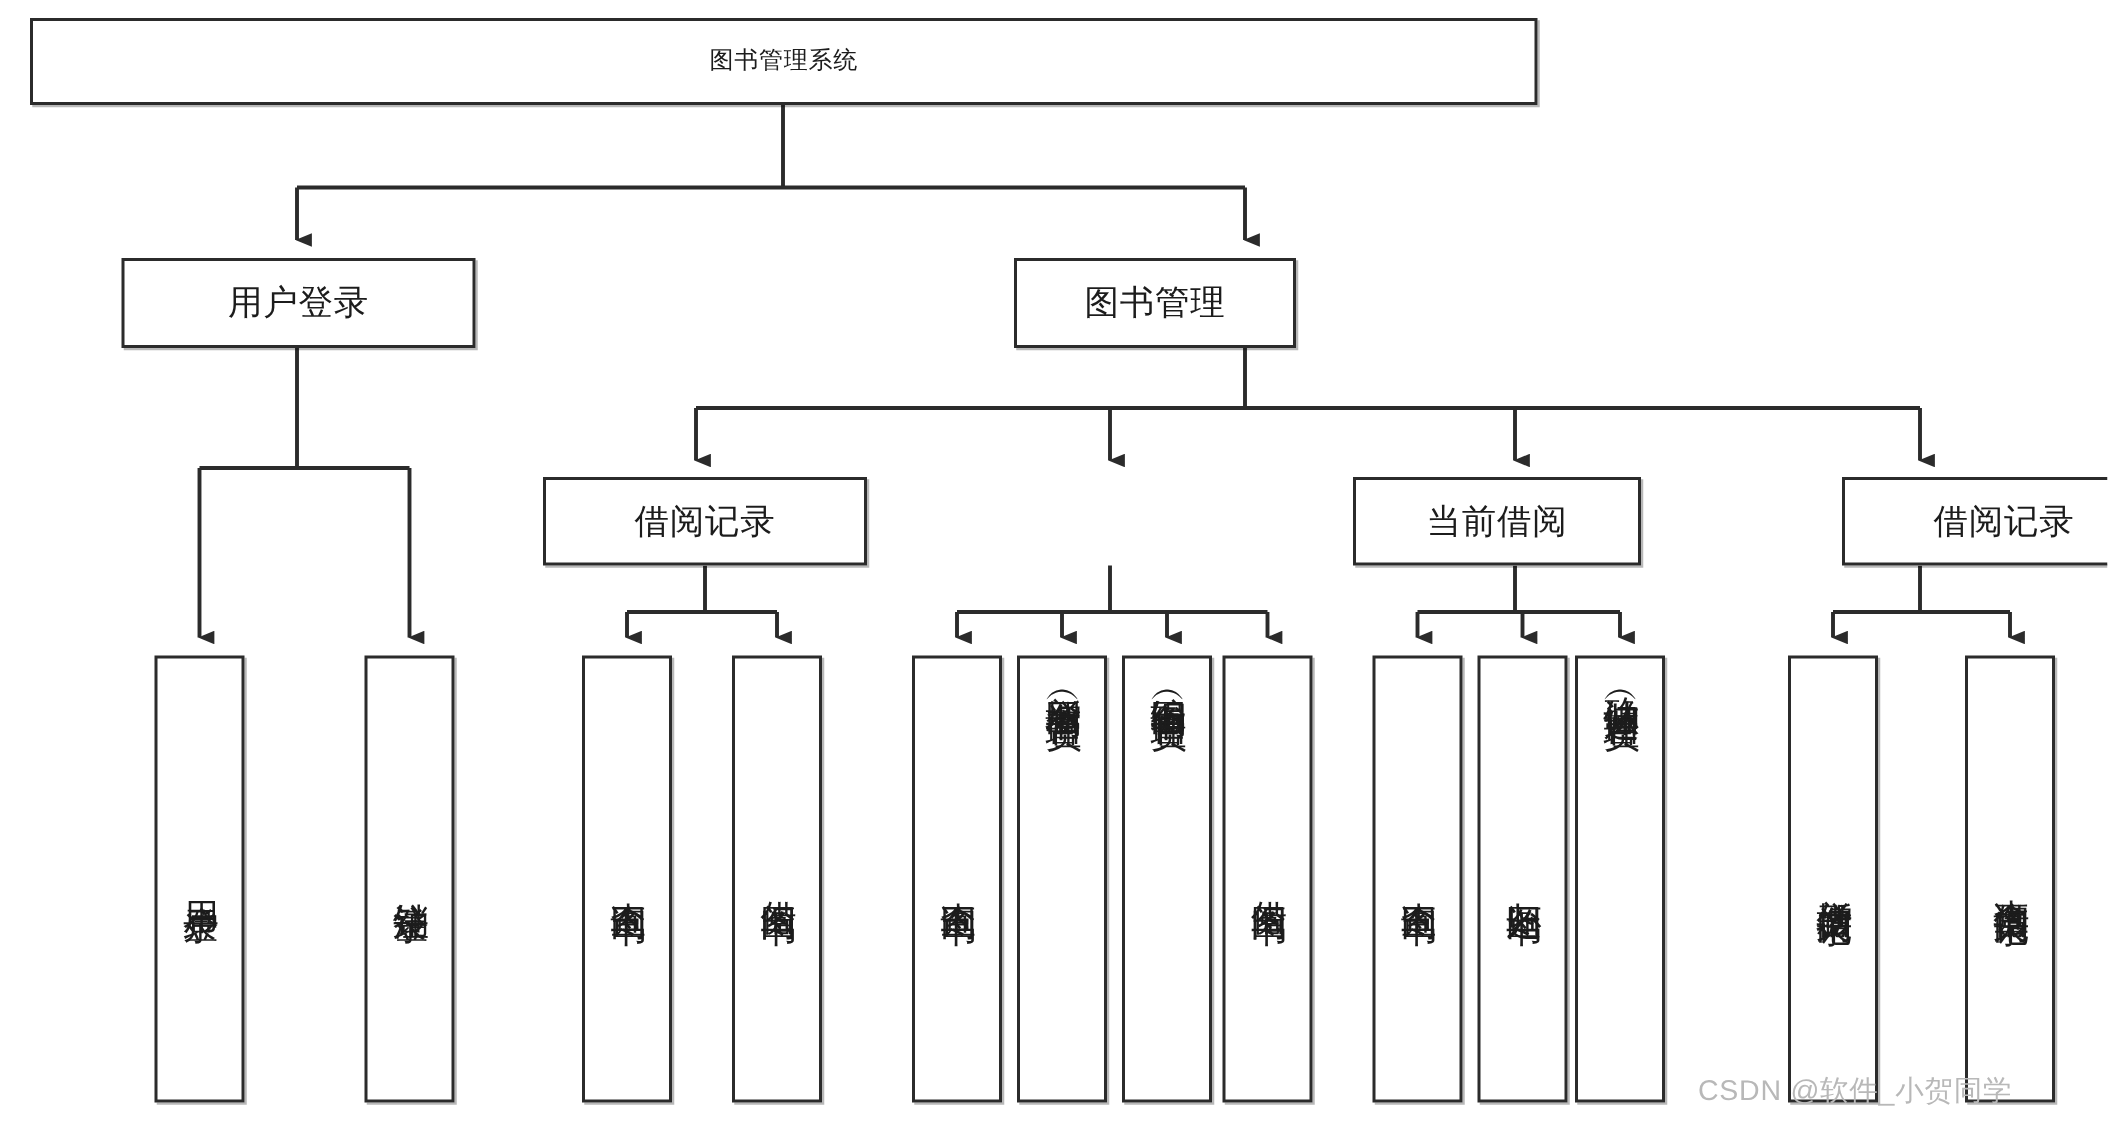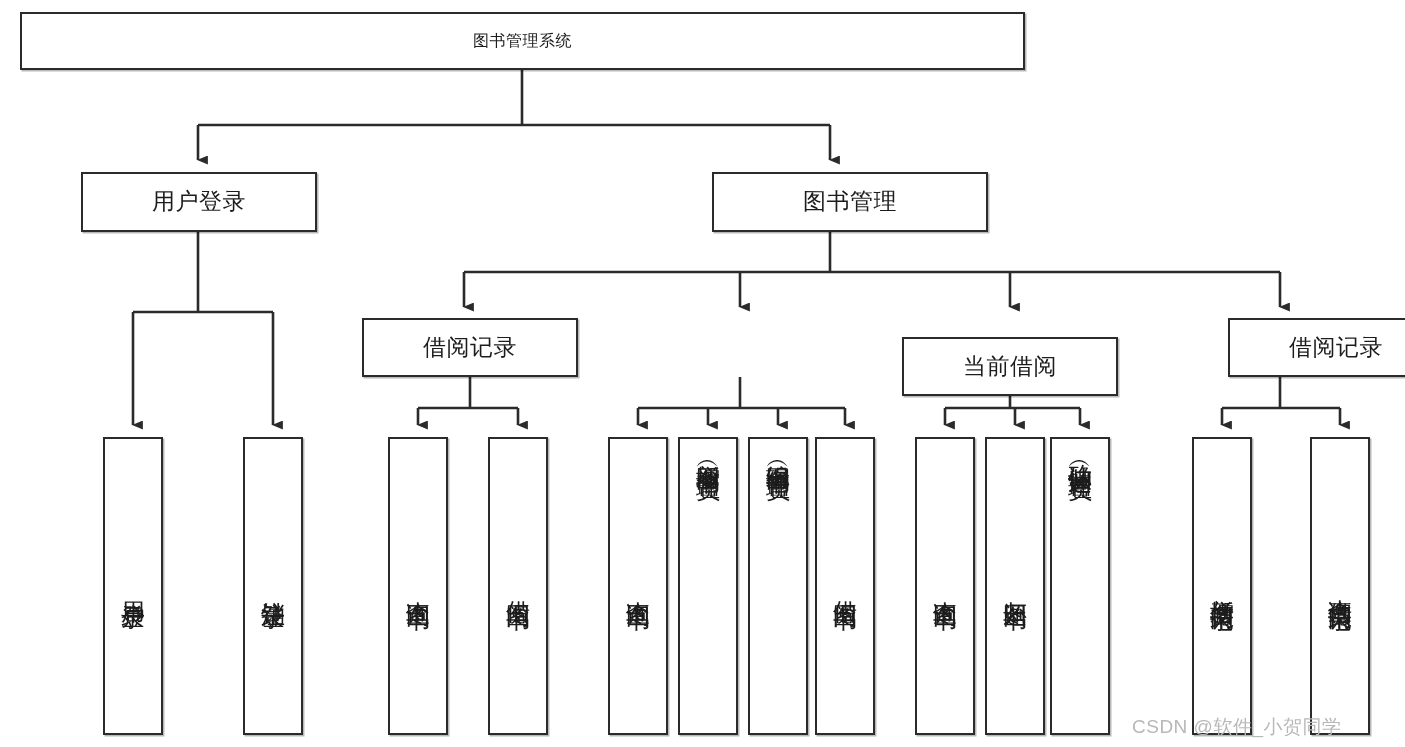--- a/index.html
+++ b/index.html
@@ -133,28 +133,28 @@
     </g>
   </svg>
 
   <div class="node root horiz" style="left:20px; top:12px; width:1005px; height:58px;">
     <span class="label">图书管理系统</span>
   </div>
 
   <div class="node horiz" style="left:81px; top:172px; width:236px; height:60px;">
     <span class="label">用户登录</span>
   </div>
-  <div class="node horiz" style="left:712px; top:172px; width:276px; height:60px;">
+  <div class="node horiz" style="left:676px; top:172px; width:188px; height:60px;">
     <span class="label">图书管理</span>
   </div>
 
   <div class="node horiz" style="left:362px; top:318px; width:216px; height:59px;">
     <span class="label">借阅记录</span>
   </div>
-  <div class="node horiz" style="left:902px; top:318px; width:216px; height:59px;margin-top:19px;">
+  <div class="node horiz" style="left:902px; top:318px; width:192px; height:59px;">
     <span class="label">当前借阅</span>
   </div>
   <div class="node horiz" style="left:1228px; top:318px; width:216px; height:59px;">
     <span class="label">借阅记录</span>
   </div>
 
   <div class="node vert centered" style="left:103px; top:437px; width:60px; height:298px;">
     <span class="label">用户登录</span>
   </div>
   <div class="node vert centered" style="left:243px; top:437px; width:60px; height:298px;">

